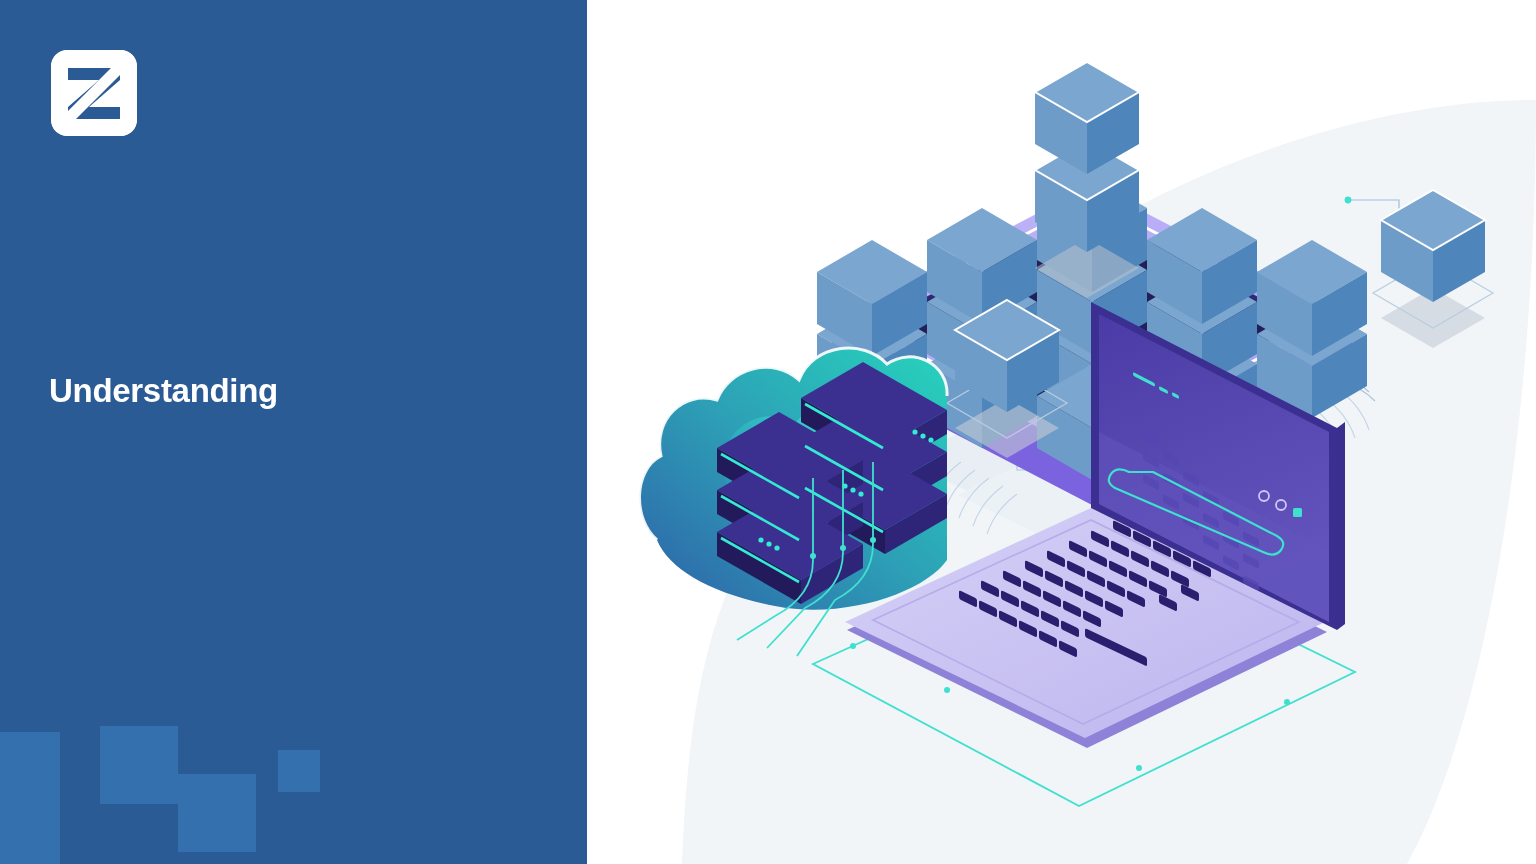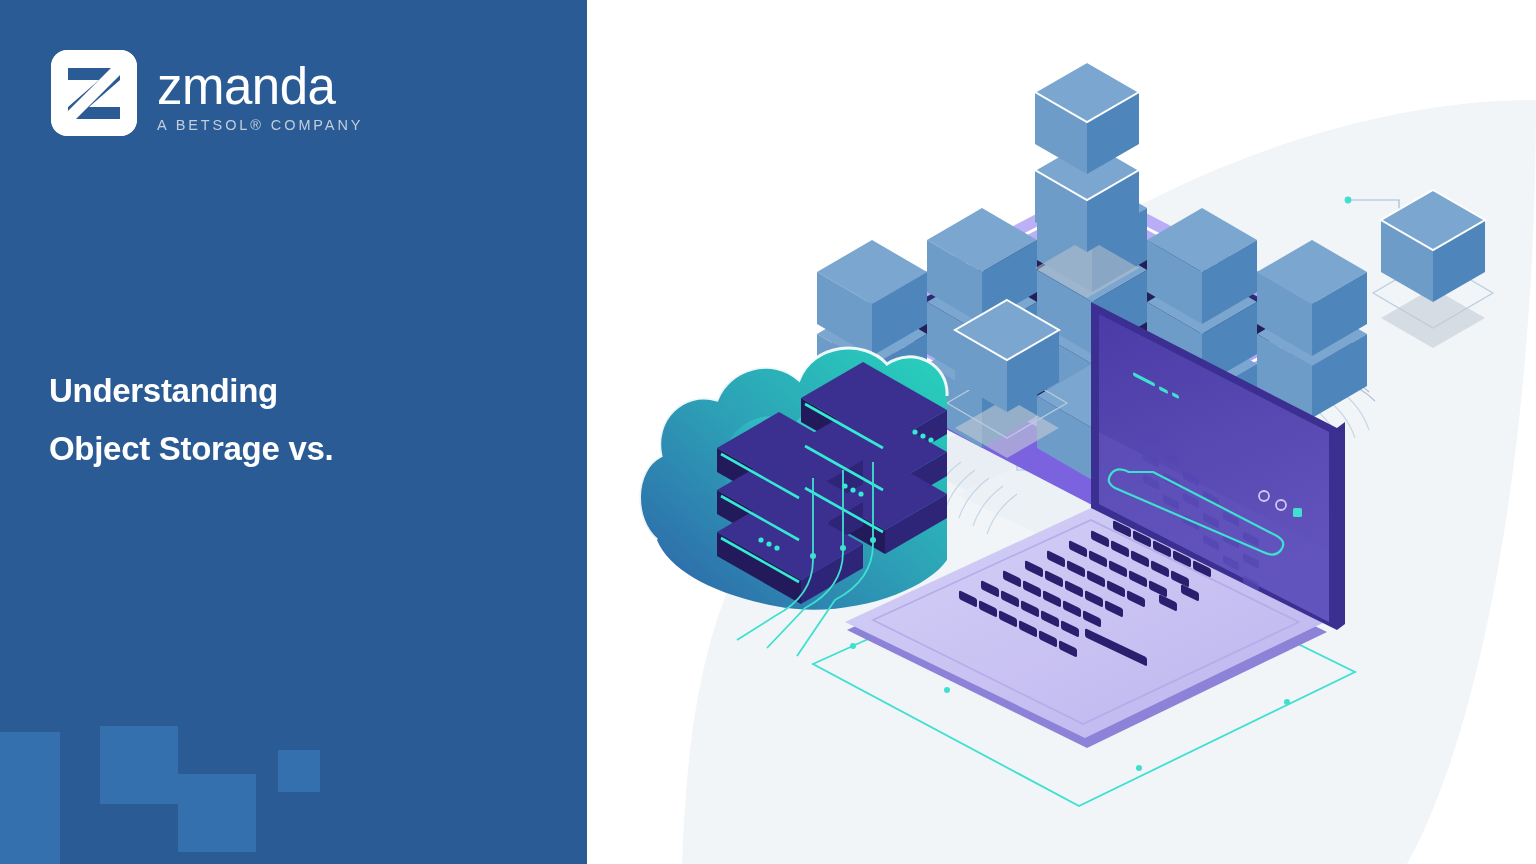--- a/index.html
+++ b/index.html
@@ -111,29 +111,24 @@
           </defs>
           <g clip-path="url(#sqclip)">
             <rect x="0" y="0" width="86" height="86" rx="16" ry="16" fill="#ffffff"></rect>
 
             <path d="M17 18 H69 V30 L38 57 H69 V69 H17 V57 L48 30 H17 Z" fill="#2a5b94"></path>
 
             <path d="M74 4 L82 12 L12 82 L4 74 Z" fill="#ffffff"></path>
           </g>
         </svg>
       </div>
-      <div id="logo-word">
-        <div id="brand-name">zmanda</div>
-        <div id="brand-tag"><span>A BETSOL® COMPANY</span></div>
-      </div>
     </div>
 
     <h1 id="headline">
       <span class="ln">Understanding</span>
-      <span class="ln">Object Storage vs.</span>
     </h1>
   </div>
 
   <div id="right-area">
 
     <svg id="blob" viewBox="0 0 949 864" xmlns="http://www.w3.org/2000/svg">
       <path d="M949 100 C 700 100, 380 250, 180 520 C 120 600, 100 720, 95 864 L 820 864 C 900 720, 949 420, 949 100 Z" fill="#f1f5f8"></path>
       <path d="M949 60 C 640 70, 300 230, 140 500 C 90 590, 70 730, 68 864 L 130 864 C 140 700, 200 560, 290 440 C 470 210, 720 110, 949 100 Z" fill="#ffffff" opacity="0"></path>
     </svg>
 

